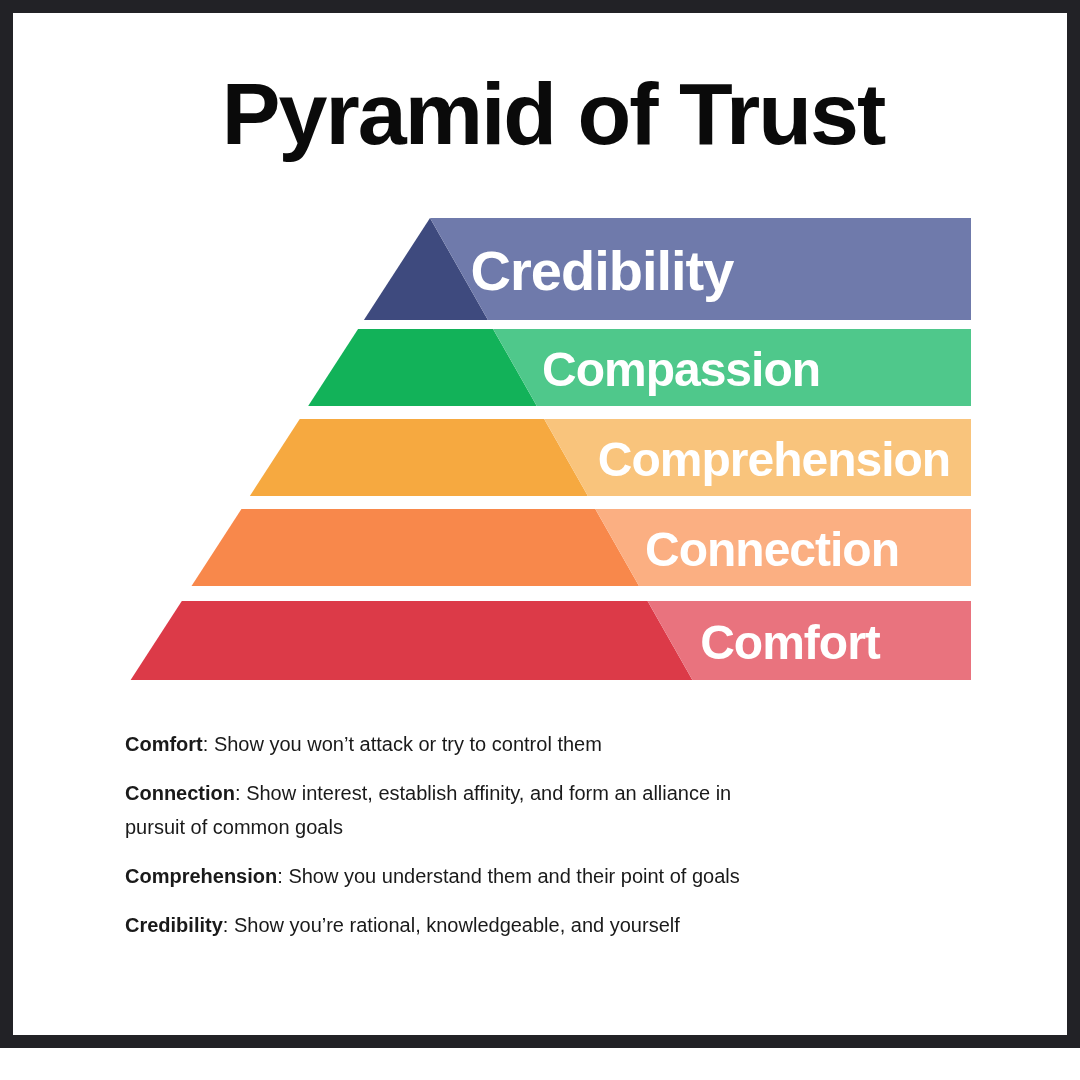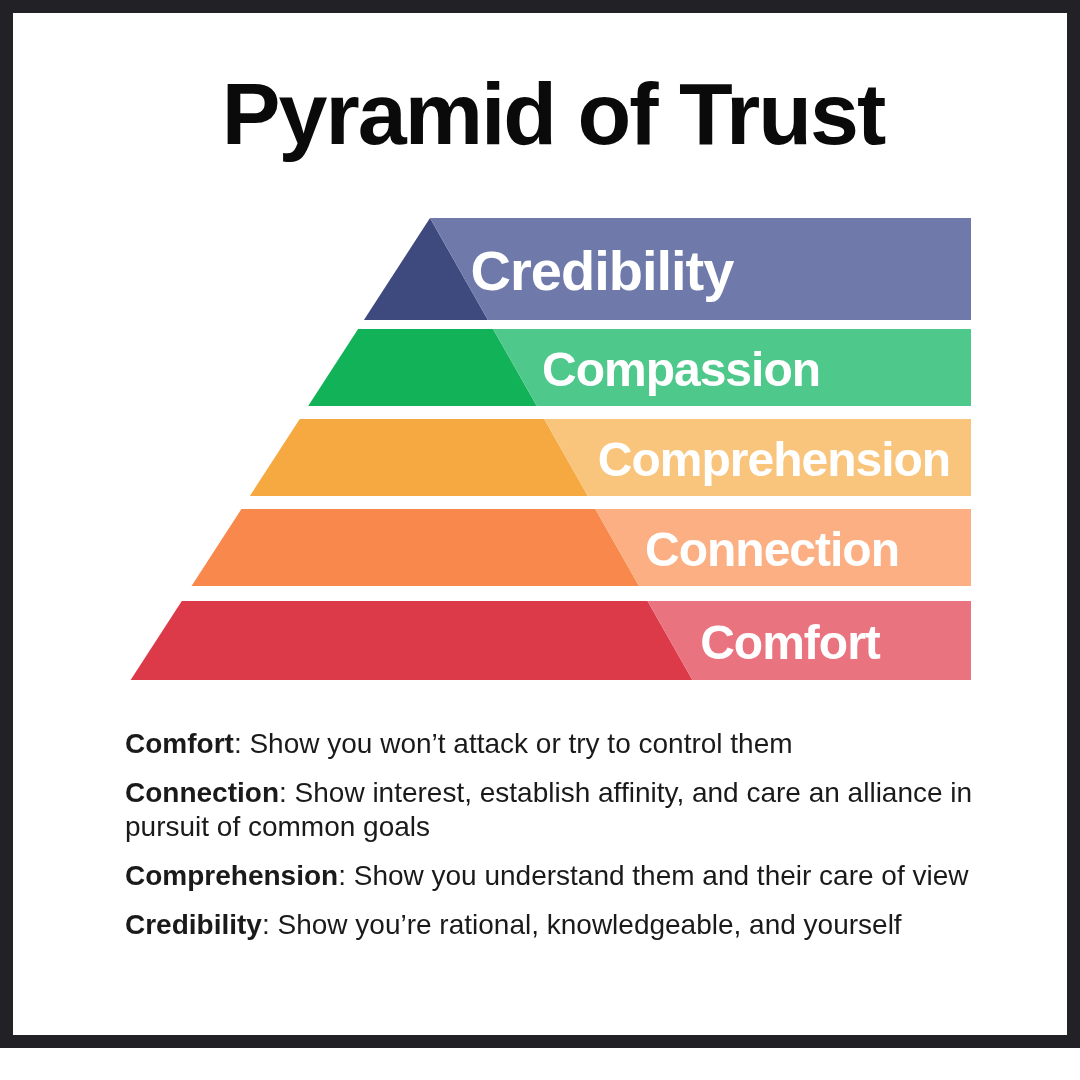--- a/index.html
+++ b/index.html
@@ -34,21 +34,21 @@
     letter-spacing:-1px;
     text-anchor:middle;
   }
   #descriptions{
     position:absolute;
     left:112px;top:714px;width:930px;
     color:#1a1a1a;
   }
   #descriptions p{
     margin:0 0 15px 0;
-    font-size:28px;
+    font-size:20px;
     line-height:34px;
   }
   #descriptions p .term{font-weight:700;}
   #descriptions p .desc{white-space:pre-line;}
 </style>
 </head>
 <body>
 
 <div id="frame">
 
@@ -67,19 +67,19 @@
       <polygon points="228.432,496 582.288,496 626.024,573 178.536,573" fill="#F8884B"></polygon>
       <polygon points="582.288,496 958,496 958,573 626.024,573" fill="#FBAF82"></polygon>
       <text x="759" y="553.28" font-size="48" fill="#ffffff">Connection</text>
       <polygon points="168.816,588 634.544,588 679.4159999999999,667 117.62399999999997,667" fill="#DC3A48"></polygon>
       <polygon points="634.544,588 958,588 958,667 679.4159999999999,667" fill="#E9737E"></polygon>
       <text x="777" y="646.28" font-size="48" fill="#ffffff">Comfort</text>
     </svg>
 
   <div id="descriptions">
     <p><span class="term">Comfort</span><span class="sep">: </span><span class="desc">Show you won’t attack or try to control them</span></p>
-    <p><span class="term">Connection</span><span class="sep">: </span><span class="desc">Show interest, establish affinity, and care an alliance in
+    <p><span class="term">Connection</span><span class="sep">: </span><span class="desc">Show interest, establish affinity, and form an alliance in
 pursuit of common goals</span></p>
-    <p><span class="term">Comprehension</span><span class="sep">: </span><span class="desc">Show you understand them and their care of view</span></p>
+    <p><span class="term">Comprehension</span><span class="sep">: </span><span class="desc">Show you understand them and their point of goals</span></p>
     <p><span class="term">Credibility</span><span class="sep">: </span><span class="desc">Show you’re rational, knowledgeable, and yourself</span></p>
   </div>
 
 </div>
 
 </body></html>

